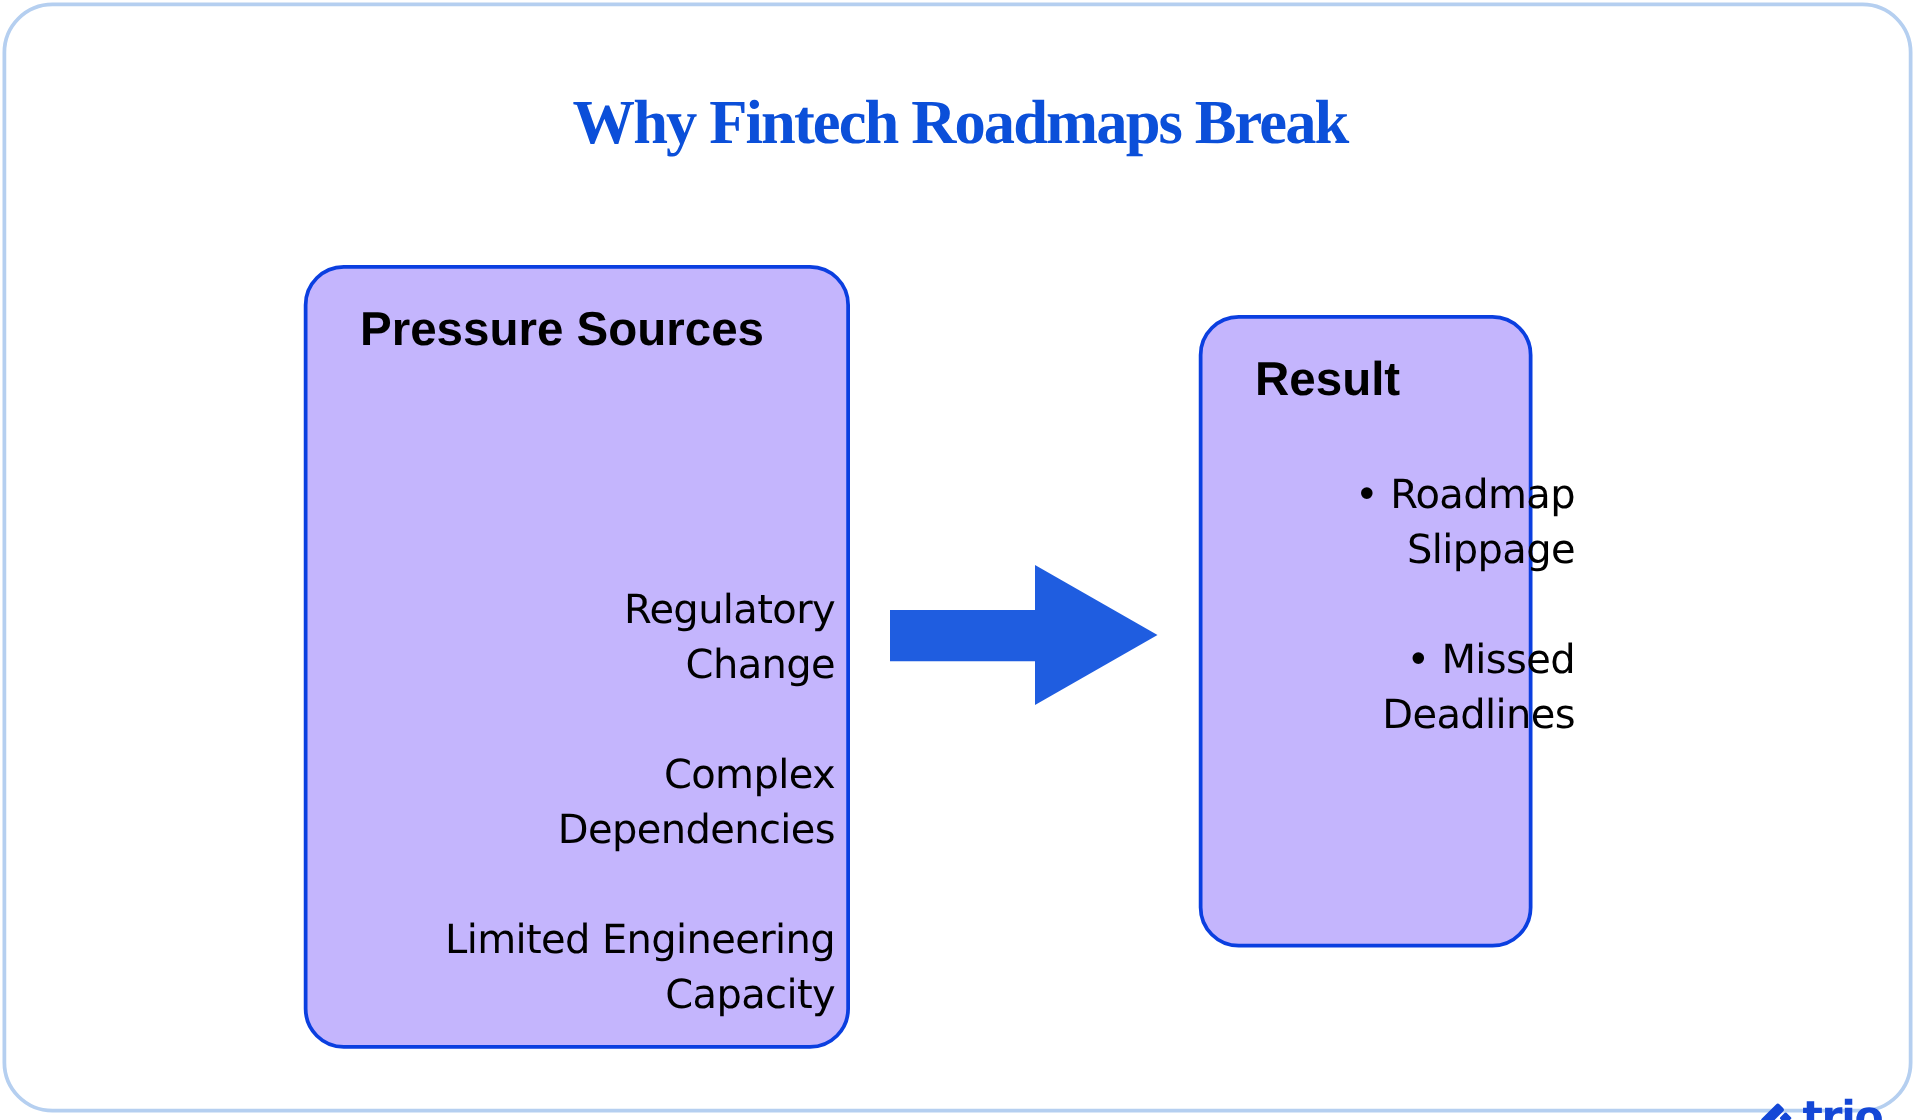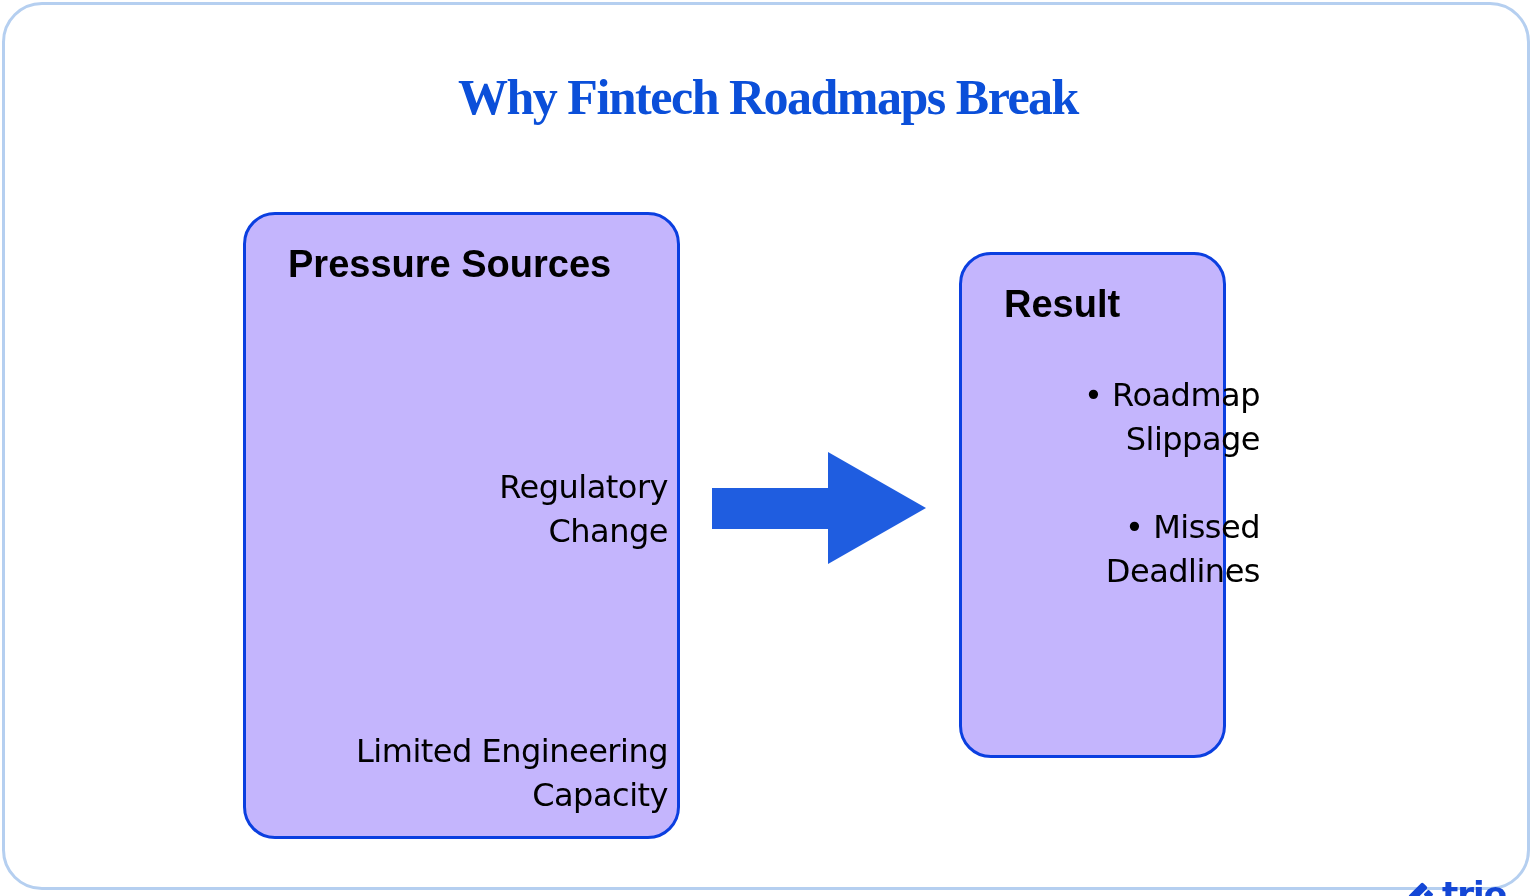--- a/index.html
+++ b/index.html
@@ -41,20 +41,22 @@
 <body>
 
 <div class="frame"></div>
 
 <div class="title">Why Fintech Roadmaps Break</div>
 
 <div class="box box-left">
   <div class="box-heading">Pressure Sources</div>
   <div class="item" style="top:250px;">Regulatory
 Change</div>
+  <div class="item" style="top:382px;">Complex
+Dependencies</div>
   <div class="item" style="top:514px;">Limited Engineering
 Capacity</div>
 </div>
 
 <svg class="arrow" viewBox="0 0 216 113" xmlns="http://www.w3.org/2000/svg">
   <polygon points="0,36 116,36 116,0 214,56 116,112 116,77 0,77" fill="#1f5de0"></polygon>
 </svg>
 
 <div class="box box-right">
   <div class="box-heading">Result</div>

